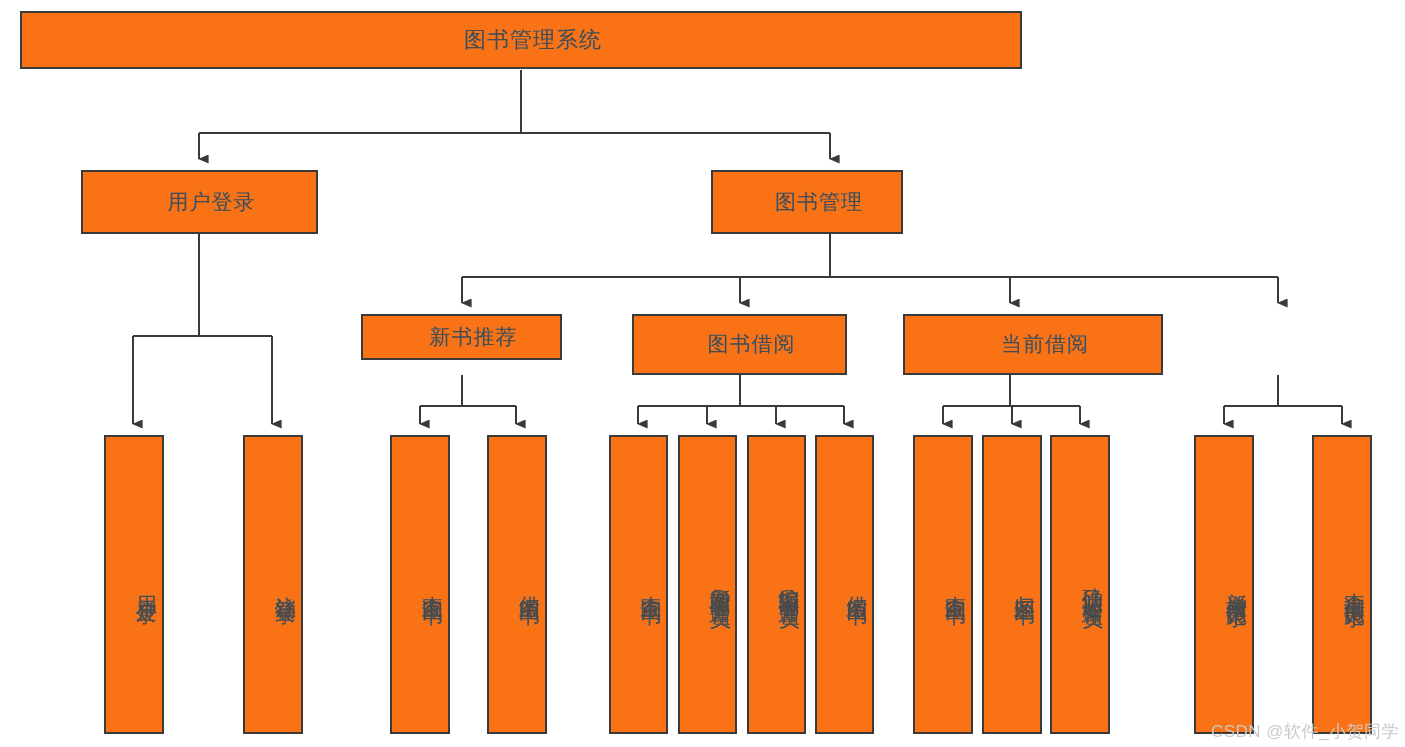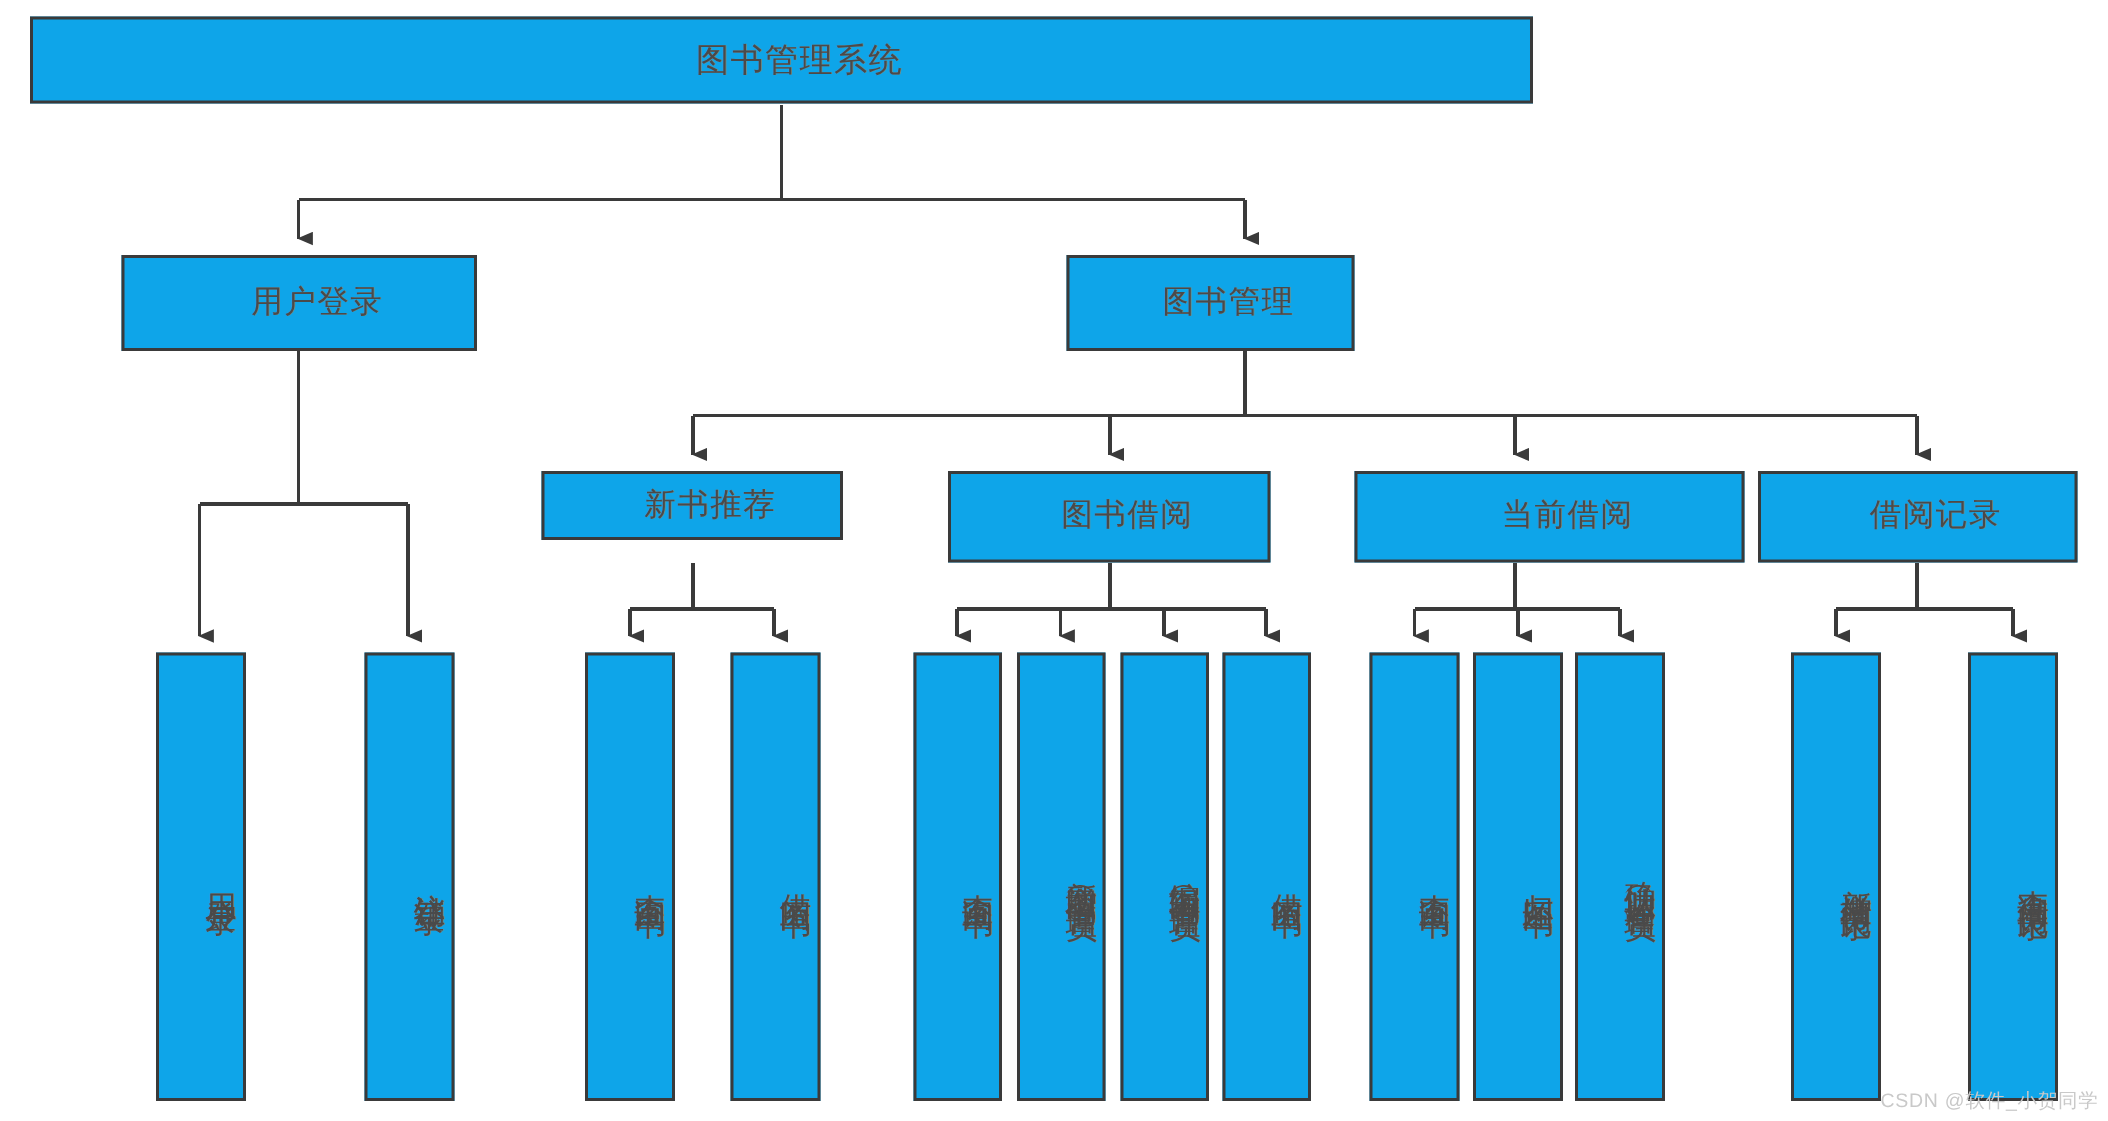--- a/index.html
+++ b/index.html
@@ -8,21 +8,21 @@
     background:#ffffff;
     font-family:"Liberation Sans","DejaVu Sans",sans-serif;
     overflow:hidden;
     position:relative;
   }
   #diagram-root{position:absolute;left:0;top:0;width:1405px;height:747px;}
   svg.conn-layer{position:absolute;left:0;top:0;width:1405px;height:747px;pointer-events:none;}
   .node{
     position:absolute;
     box-sizing:border-box;
-    background:#0ea5e9;
+    background:#f97316;
     border:2.5px solid #3a3a3a;
     display:flex;
     align-items:center;
     justify-content:center;
     color:#3b3b3b;
     padding-left:24px;
   }
   .node .label{
     display:block;
     text-align:center;
@@ -40,21 +40,21 @@
     text-orientation:upright;
     font-size:21px;
     letter-spacing:3px;
     max-height:100%;
   }
   .node.root .label{font-size:22px;}
   #watermark{
     position:absolute;
     right:6px;
     bottom:4px;
-    font-size:13px;
+    font-size:17px;
     color:#c9c9c9;
     letter-spacing:0.5px;
     white-space:nowrap;
     user-select:none;
   }
 </style>
 </head>
 <body>
 
 <div id="diagram-root">
@@ -122,23 +122,20 @@
 
   <div class="node horizontal" style="left:361px;top:314px;width:201px;height:46px;">
     <span class="label">新书推荐</span>
   </div>
   <div class="node horizontal" style="left:632px;top:314px;width:215px;height:61px;">
     <span class="label">图书借阅</span>
   </div>
   <div class="node horizontal" style="left:903px;top:314px;width:260px;height:61px;">
     <span class="label">当前借阅</span>
   </div>
-  <div class="node horizontal" style="left:1172px;top:314px;width:213px;height:61px;">
-    <span class="label">借阅记录</span>
-  </div>
 
   <div class="node vertical" style="left:104px;top:435px;width:60px;height:299px;">
     <span class="label">用户登录</span>
   </div>
   <div class="node vertical" style="left:243px;top:435px;width:60px;height:299px;">
     <span class="label">注销登录</span>
   </div>
 
   <div class="node vertical" style="left:390px;top:435px;width:60px;height:299px;">
     <span class="label">查询图书</span>

